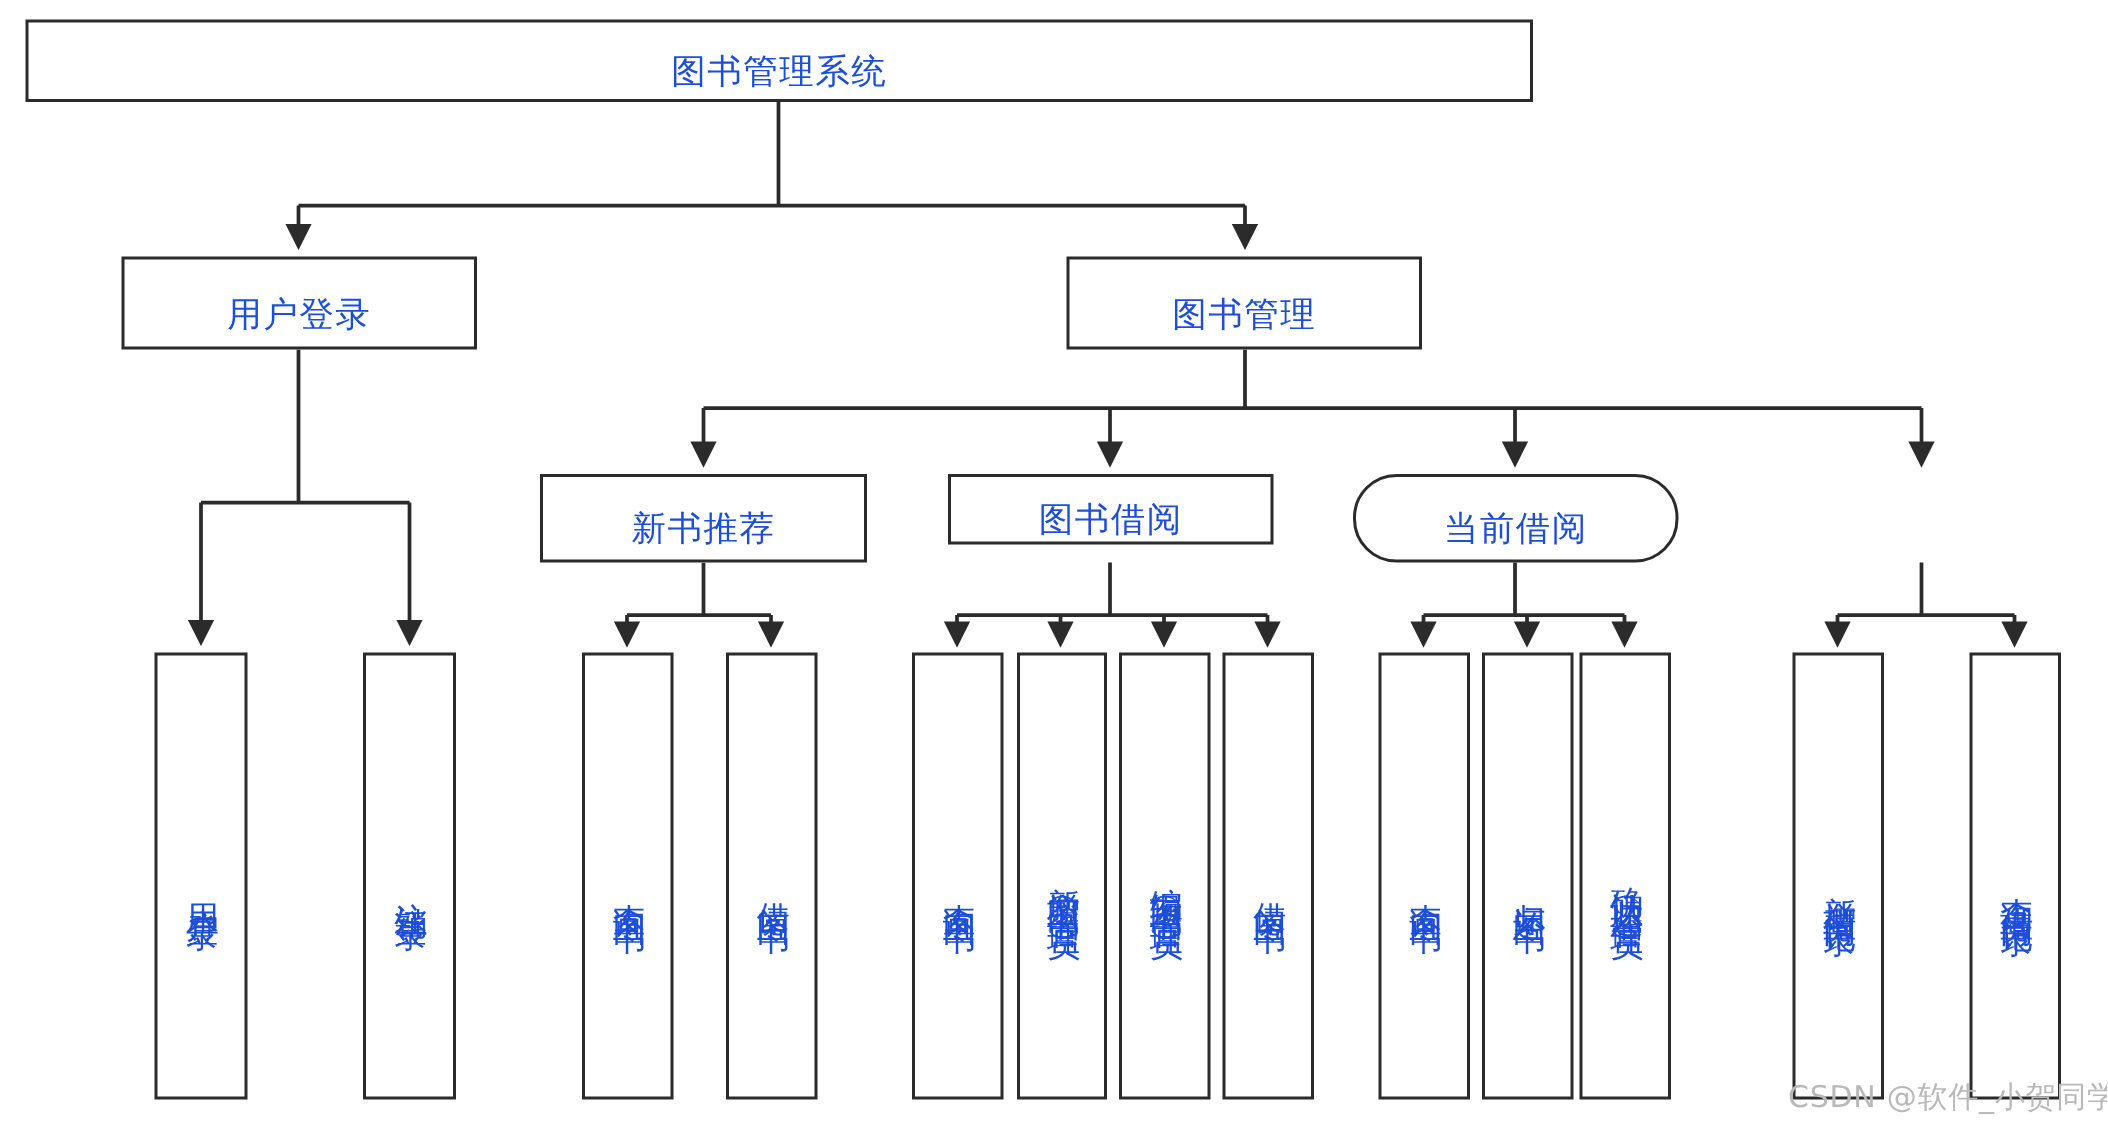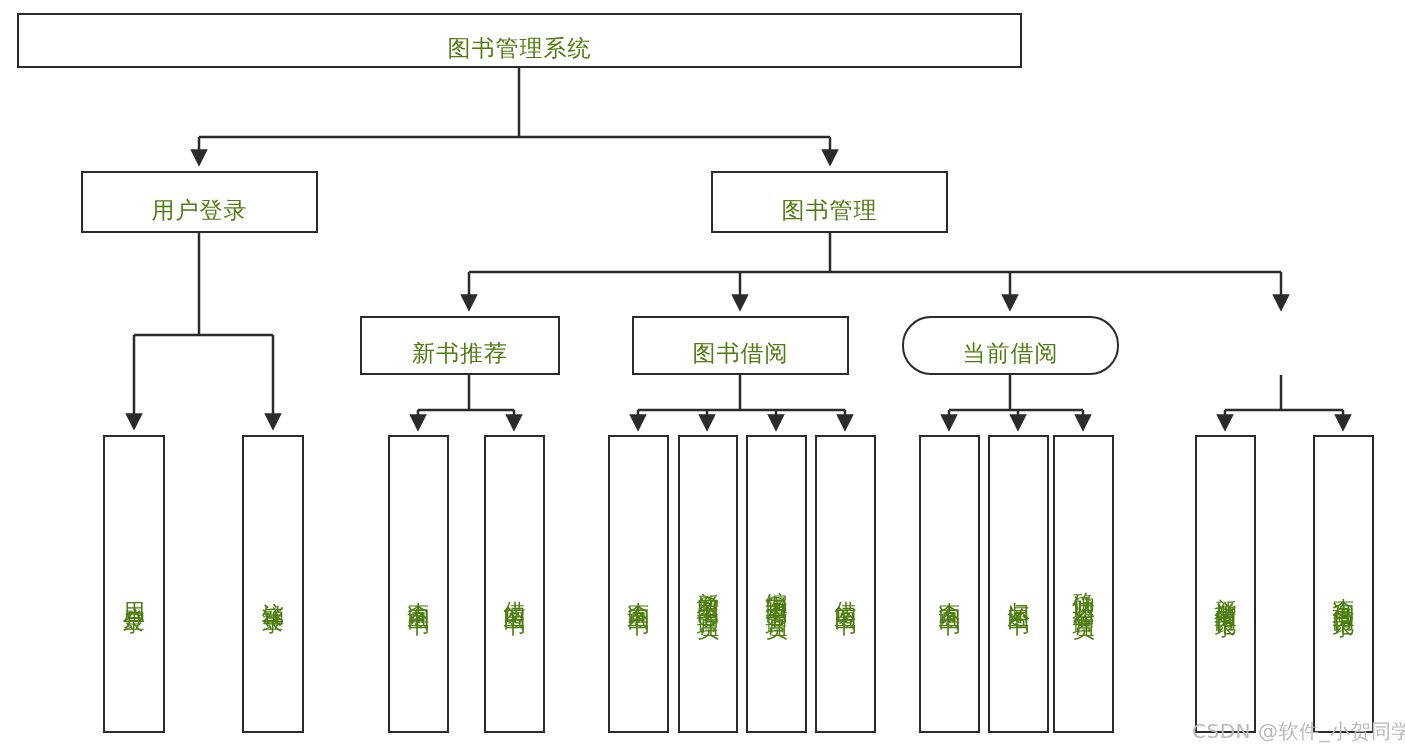--- a/index.html
+++ b/index.html
@@ -32,21 +32,21 @@
     display: flex;
     align-items: center;
     justify-content: center;
     color: #1a1a1a;
   }
   .node .label {
     font-size: 23px;
     line-height: 1.25;
     letter-spacing: 1px;
     white-space: nowrap;
-    color: #4d7c0f;
+    color: #1d4ed8;
     margin-top: 16px;
   }
   .node.vertical {
     align-items: center;
     justify-content: center;
   }
   .node.vertical .label {
     writing-mode: vertical-rl;
     text-orientation: upright;
     font-size: 22px;
@@ -122,24 +122,24 @@
     <span class="label">图书管理系统</span>
   </div>
 
   <div class="node" id="node-l2-0" style="left: 81px; top: 171px; width: 237px; height: 62px;">
     <span class="label">用户登录</span>
   </div>
   <div class="node" id="node-l2-1" style="left: 711px; top: 171px; width: 237px; height: 62px;">
     <span class="label">图书管理</span>
   </div>
 
-  <div class="node" id="node-l3-0" style="left: 360px; top: 316px; width: 200px; height: 59px;">
+  <div class="node" id="node-l3-0" style="left: 360px; top: 316px; width: 218px; height: 59px;">
     <span class="label">新书推荐</span>
   </div>
-  <div class="node" id="node-l3-1" style="left: 632px; top: 316px; width: 217px; height: 59px;">
+  <div class="node" id="node-l3-1" style="left: 632px; top: 316px; width: 217px; height: 47px;">
     <span class="label">图书借阅</span>
   </div>
   <div class="node" id="node-l3-2" style="left: 902px; top: 316px; width: 217px; height: 59px; border-radius: 29px;">
     <span class="label">当前借阅</span>
   </div>
 
   <div class="node vertical" id="node-leaf-0" style="left: 103px; top: 435px; width: 62px; height: 298px;">
     <span class="label">用户登录</span>
   </div>
   <div class="node vertical" id="node-leaf-1" style="left: 242px; top: 435px; width: 62px; height: 298px;">

